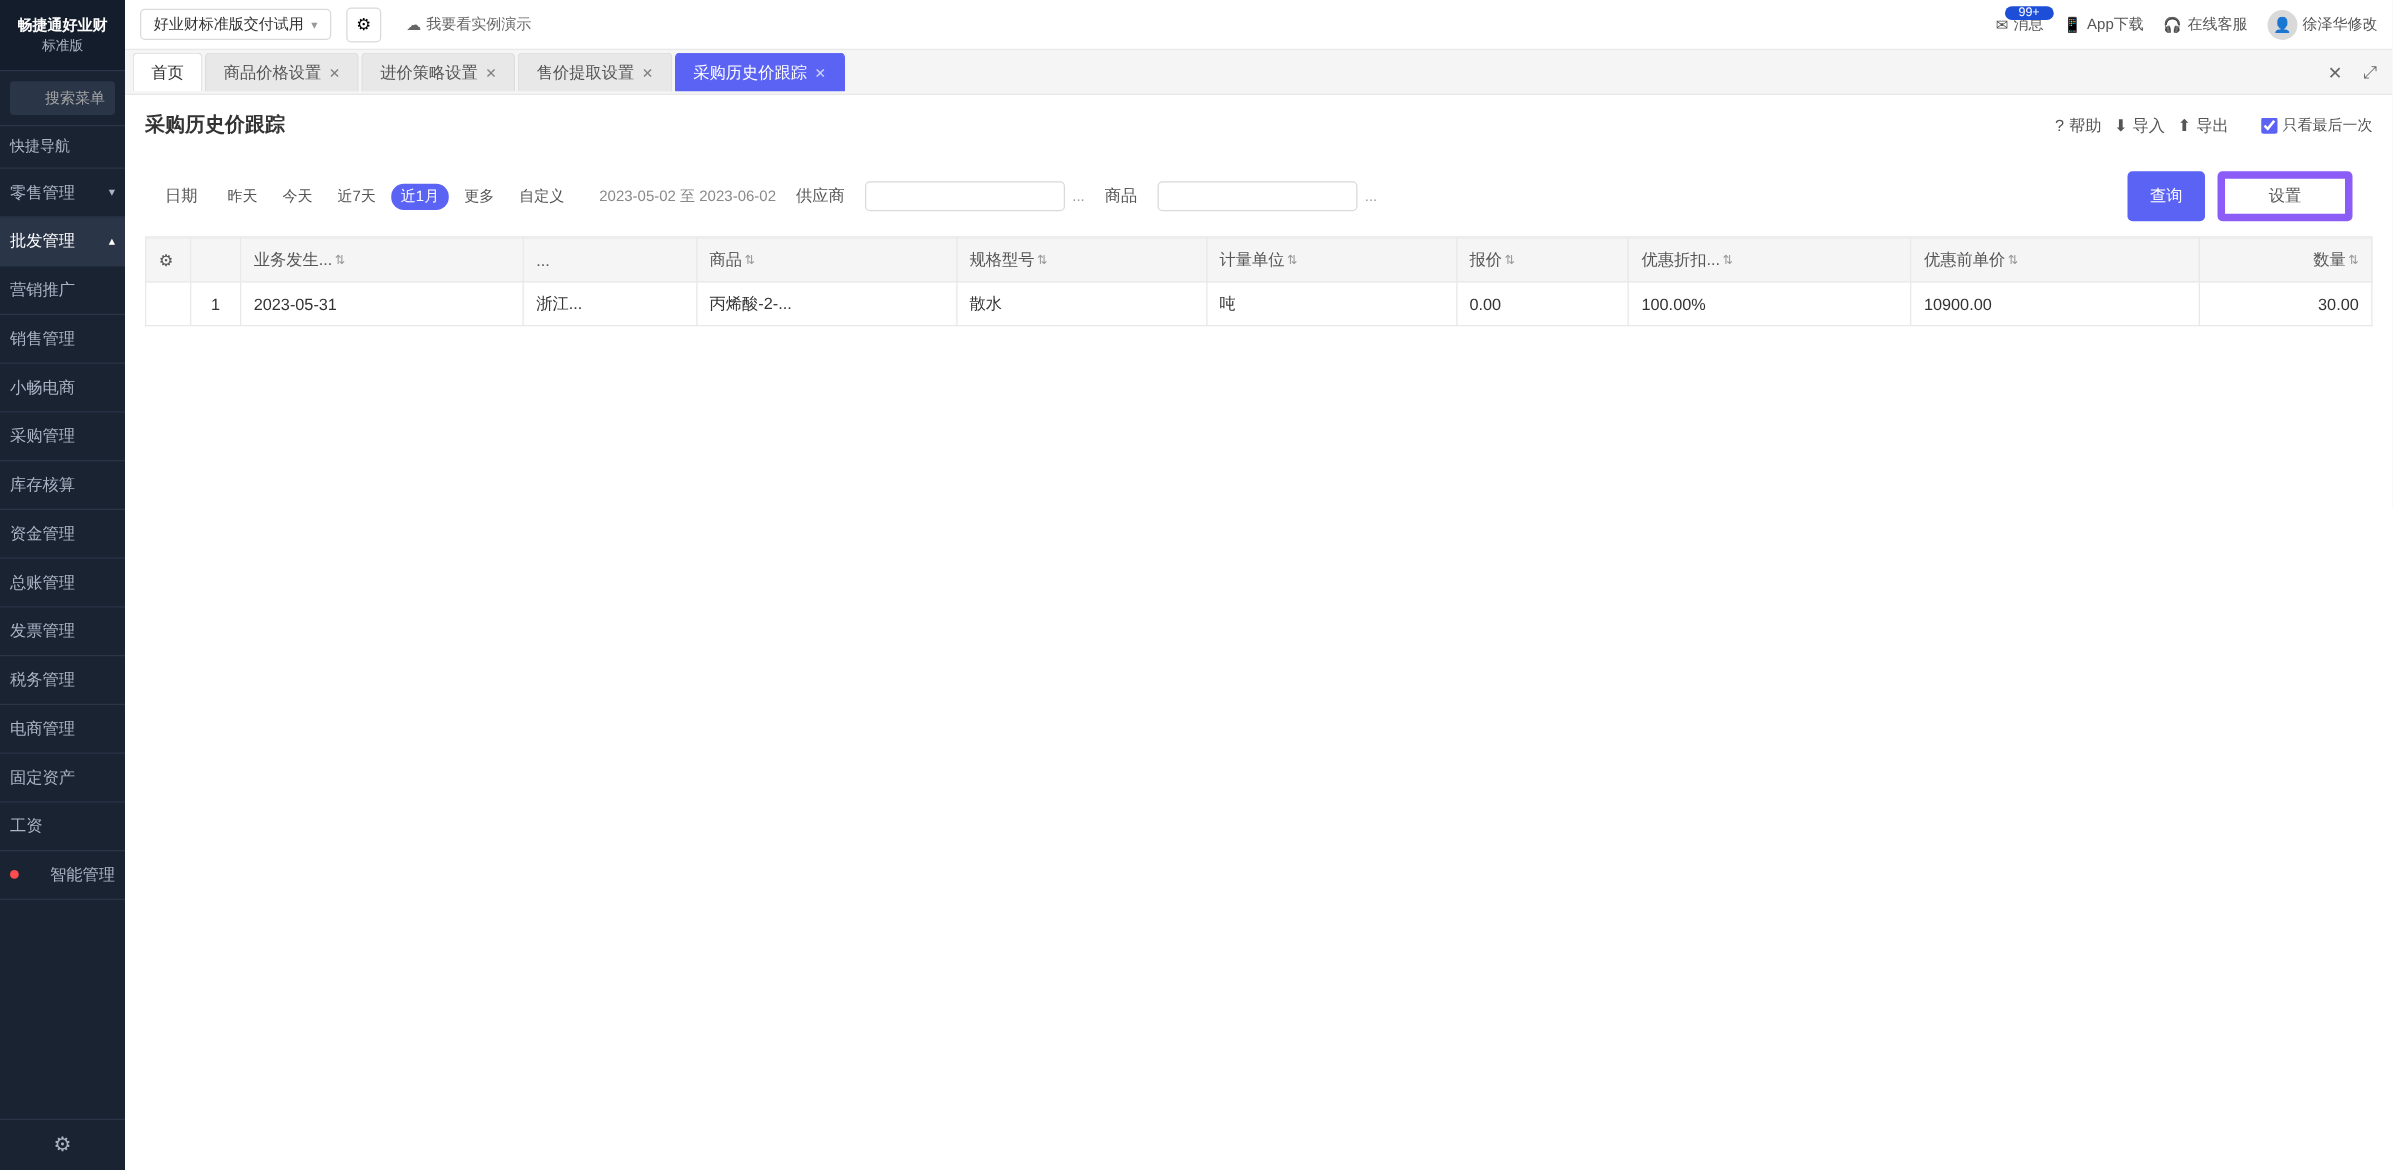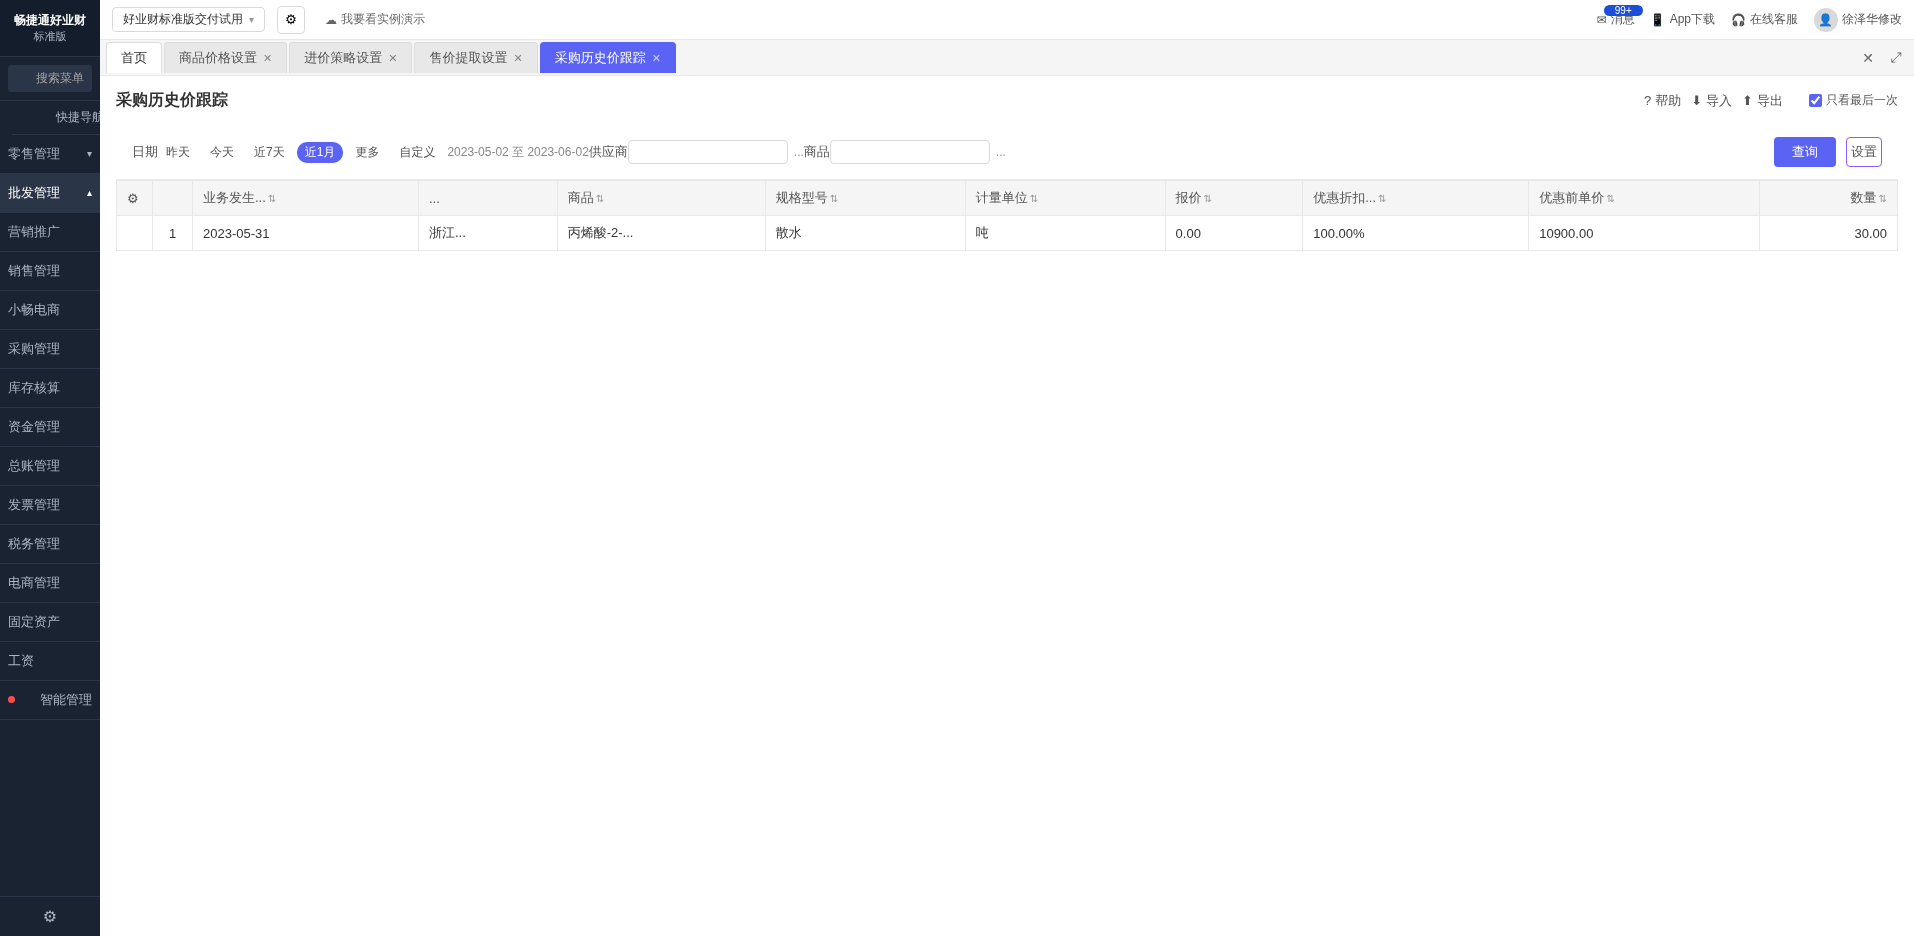--- a/index.html
+++ b/index.html
@@ -5,21 +5,21 @@
     * { box-sizing: border-box; margin: 0; padding: 0; }
     body { font-family: 'Microsoft YaHei', Arial, sans-serif; font-size: 13px; background: #f0f2f5; color: #333; display: flex; height: 936px; overflow: hidden; }
 
     
     .sidebar { width: 100px; background: #1a2332; color: #aab4c4; display: flex; flex-direction: column; height: 100%; flex-shrink: 0; }
     .sidebar-logo { padding: 12px 8px; background: #141d2b; text-align: center; border-bottom: 1px solid #2a3548; }
     .sidebar-logo .logo-text { color: #fff; font-size: 12px; font-weight: bold; line-height: 1.4; }
     .sidebar-logo .logo-sub { color: #aab4c4; font-size: 11px; }
     .sidebar-search { padding: 8px; border-bottom: 1px solid #2a3548; }
     .sidebar-search-btn { width: 100%; background: #2a3548; border: none; color: #a3a3a3; padding: 5px 8px; border-radius: 3px; cursor: pointer; font-size: 12px; text-align: right; }
-    .sidebar-nav-btn { width: 100%; background: transparent; border: none; color: #aab4c4; padding: 8px 8px; cursor: pointer; font-size: 12px; text-align: right; border-bottom: 1px solid #2a3548; margin-left: 12px; }
+    .sidebar-nav-btn { width: 100%; background: transparent; border: none; color: #aab4c4; padding: 8px 8px; cursor: pointer; font-size: 12px; text-align: left; border-bottom: 1px solid #2a3548; }
     .sidebar-item { padding: 10px 8px; text-align: center; cursor: pointer; font-size: 13px; border-bottom: 1px solid #2a3548; display: flex; align-items: center; justify-content: space-between; }
     .sidebar-item.active { background: #2a3548; color: #fff; }
     .sidebar-item .arrow { font-size: 10px; }
     .sidebar-item.has-dot { position: relative; }
     .sidebar-item .dot { width: 7px; height: 7px; background: #ff4d4f; border-radius: 50%; display: inline-block; margin-right: 2px; }
     .sidebar-bottom { margin-top: auto; padding: 10px 8px; text-align: center; border-top: 1px solid #2a3548; }
     .gear-icon { color: #aab4c4; font-size: 16px; cursor: pointer; }
 
     
     .main { flex: 1; display: flex; flex-direction: column; overflow: hidden; }
@@ -51,31 +51,31 @@
     .page-inner { padding: 14px 16px; }
     .page-header { display: flex; align-items: center; justify-content: space-between; margin-bottom: 14px; }
     .page-title { font-size: 16px; font-weight: bold; color: #333; }
     .page-actions { display: flex; align-items: center; gap: 10px; }
     .page-action-btn { display: flex; align-items: center; gap: 4px; font-size: 13px; color: #555; cursor: pointer; }
     .checkbox-only { display: flex; align-items: center; gap: 4px; font-size: 12px; color: #555; margin-left: 16px; }
     .checkbox-only input { accent-color: #5b63f5; }
 
     
     .filter-area { background: #fff; padding: 12px 16px; border-bottom: 1px solid #e8e8e8; }
-    .filter-row { display: flex; align-items: center; gap: 0; flex-wrap: wrap; }
+    .filter-row { display: flex; align-items: center; gap: 16px; flex-wrap: wrap; }
     .filter-label { font-size: 13px; color: #555; white-space: nowrap; }
     .date-options { display: flex; align-items: center; gap: 4px; }
     .date-opt { padding: 2px 8px; font-size: 12px; color: #555; cursor: pointer; border-radius: 3px; }
     .date-opt.active { background: #5b63f5; color: #fff; border-radius: 10px; }
     .date-range { font-size: 12px; color: #888; margin-left: 4px; }
     .filter-input-group { display: flex; align-items: center; gap: 6px; }
     .filter-input { border: 1px solid #d9d9d9; border-radius: 4px; padding: 4px 8px; font-size: 12px; width: 160px; outline: none; }
     .filter-more-btn { font-size: 12px; color: #999; cursor: pointer; }
     .query-btn { background: #5b63f5; color: #fff; border: none; padding: 6px 18px; border-radius: 4px; cursor: pointer; font-size: 13px; }
-    .setting-btn { background: #fff; color: #555; border: 1px solid #8b5cf6; padding: 5px 4px; border-radius: 4px; cursor: pointer; font-size: 13px; margin-left: 4px; }
+    .setting-btn { background: #fff; color: #555; border: 6px solid #8b5cf6; padding: 5px 35px; border-radius: 4px; cursor: pointer; font-size: 13px; margin-left: 4px; }
 
     
     .table-area { margin: 0 0; }
     .data-table { width: 100%; border-collapse: collapse; font-size: 13px; }
     .data-table th { background: #f5f5f5; border: 1px solid #e8e8e8; padding: 8px 10px; text-align: left; font-weight: normal; color: #555; white-space: nowrap; }
     .data-table td { border: 1px solid #e8e8e8; padding: 8px 10px; color: #333; white-space: nowrap; }
     .col-settings { width: 36px; text-align: center; }
     .col-index { width: 40px; text-align: center; }
     .sort-icon { font-size: 10px; color: #999; margin-left: 2px; }
     .th-content { display: flex; align-items: center; gap: 0; }

